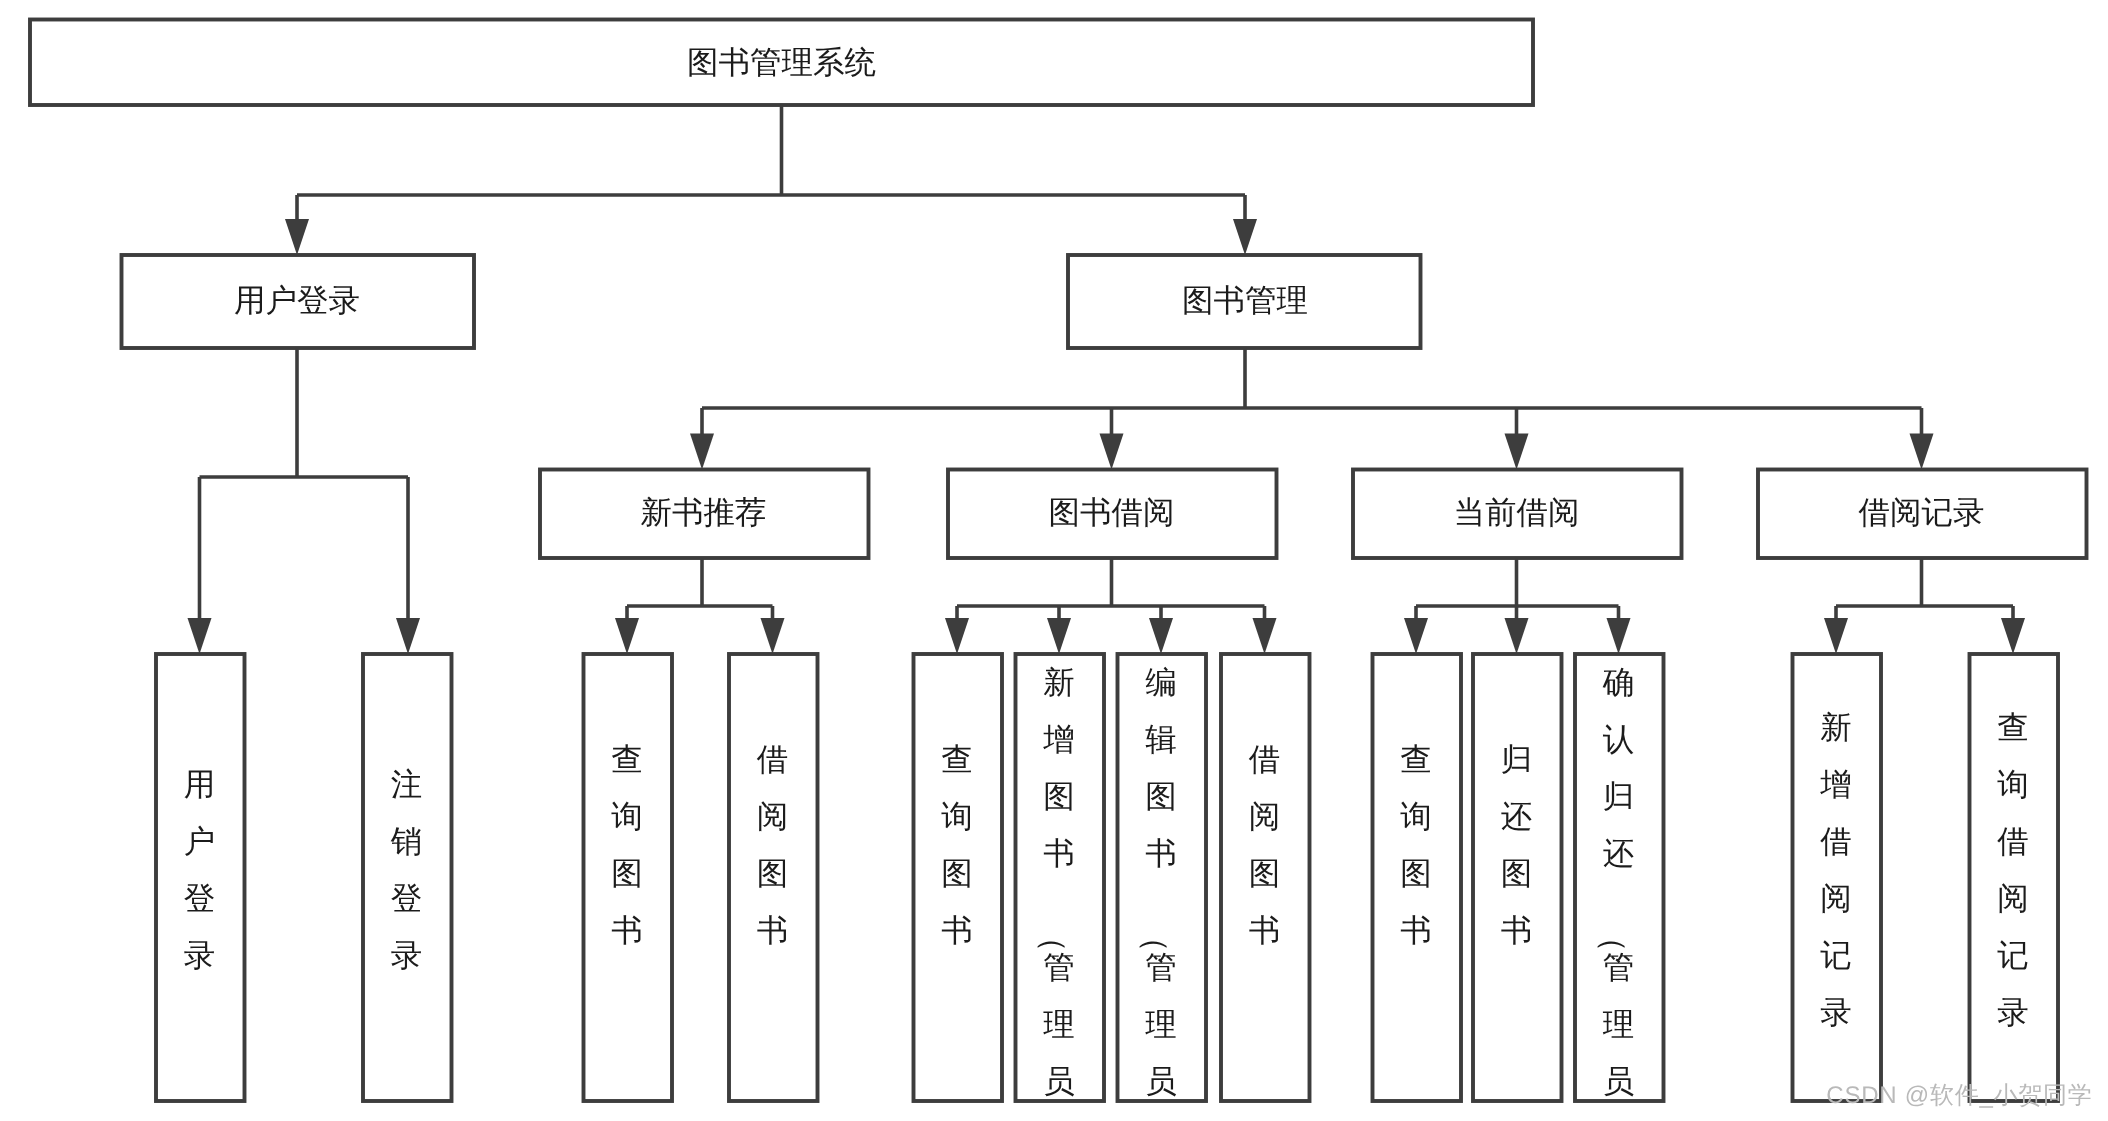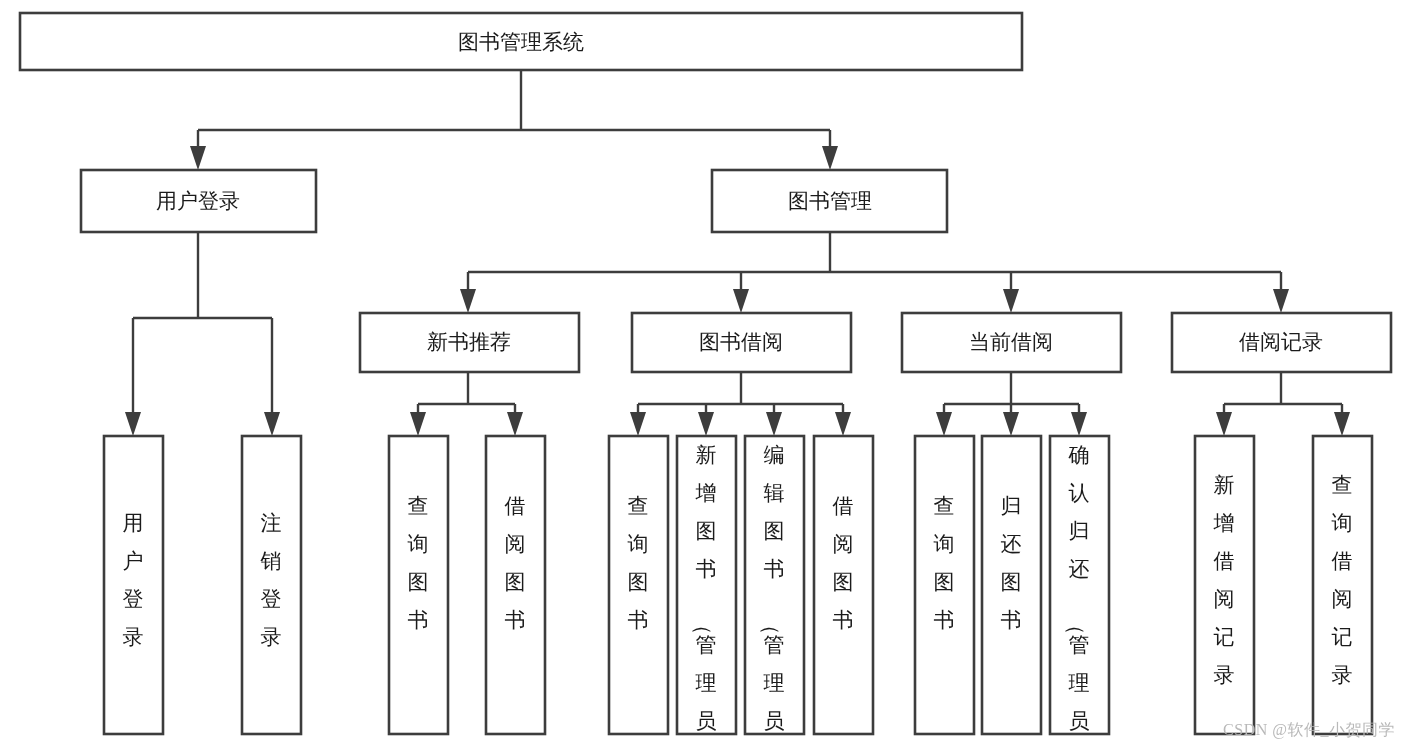--- a/index.html
+++ b/index.html
@@ -52,21 +52,21 @@
   .node-label-v {
     fill: #1b1b1b;
     font-family: "Liberation Sans", "DejaVu Sans", sans-serif;
     font-size: 21px;
     text-anchor: middle;
   }
   .watermark {
     position: absolute;
     right: 10px;
     bottom: 6px;
-    font-family: Liberation Serif, serif;
+    font-family: Liberation Sans, sans-serif;
     font-size: 16px;
     color: #b9b9b9;
     letter-spacing: 0.5px;
     white-space: nowrap;
     pointer-events: none;
   }
 </style>
 </head>
 <body>
 

